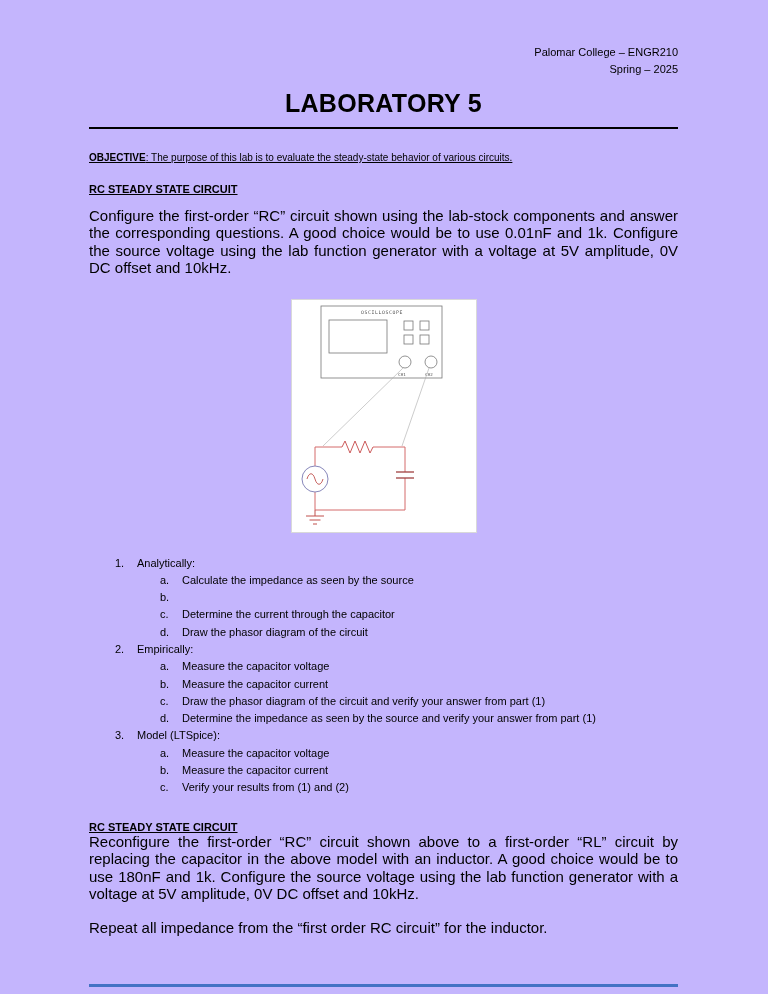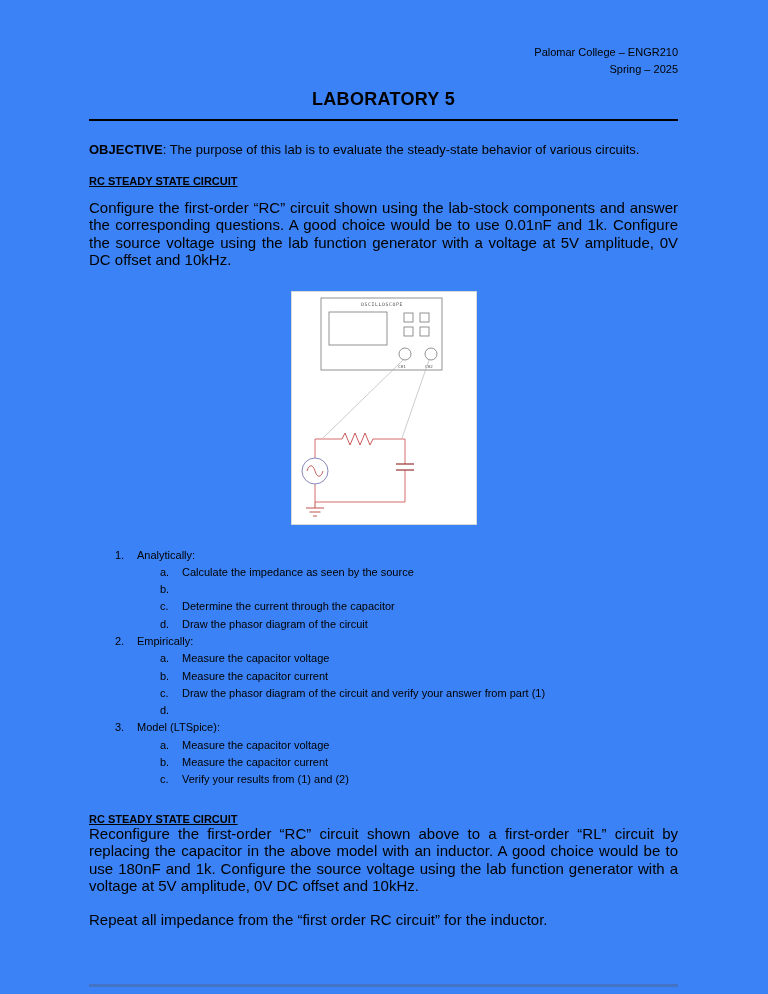--- a/index.html
+++ b/index.html
@@ -6,28 +6,28 @@
   html, body { background: #ffffff; }
   body {
     width: 768px; height: 994px;
     font-family: "Liberation Sans", sans-serif;
     color: #000;
   }
   .page {
     position: relative;
     width: 768px; height: 994px;
     padding: 44px 90px 16px 89px;
-    background: #3b82f6;
+    background: #c4b5fd;
     overflow: hidden;
   }
   .doc-header { text-align: right; font-size: 11px; line-height: 16.5px; }
   .title-wrap { margin-top: 12px; border-bottom: 2.5px solid #000; padding-bottom: 9px; }
-  .doc-title { text-align: center; font-size: 18px; font-weight: bold; letter-spacing: 0.3px; }
+  .doc-title { text-align: center; font-size: 25px; font-weight: bold; letter-spacing: 0.3px; }
   p.body-text { font-size: 15px; line-height: 17.5px; text-align: justify; }
-  .objective-line { margin-top: 20px; font-size: 13px; line-height: 17.5px; }
+  .objective-line { margin-top: 20px; font-size: 10px; line-height: 17.5px; text-decoration: underline; }
   .bold { font-weight: bold; }
   h2.section-heading {
     margin-top: 16px; font-size: 11px; font-weight: bold;
     text-decoration: underline;
   }
   .para1 { margin-top: 12px; }
   .para2 { margin-top: 0; }
   .para3 { margin-top: 16px; }
   
   .fig {
@@ -161,20 +161,21 @@
     <div class="sub-row">
       <span class="sub-letter">b.</span>
       <span class="sub-text">Measure the capacitor current</span>
     </div>
     <div class="sub-row">
       <span class="sub-letter">c.</span>
       <span class="sub-text">Draw the phasor diagram of the circuit and verify your answer from part (1)</span>
     </div>
     <div class="sub-row">
       <span class="sub-letter">d.</span>
+      <span class="sub-text">Determine the impedance as seen by the source and verify your answer from part (1)</span>
     </div>
 
     <div class="li-row">
       <span class="li-num">3.</span>
       <span class="li-label">Model (LTSpice):</span>
     </div>
     <div class="sub-row">
       <span class="sub-letter">a.</span>
       <span class="sub-text">Measure the capacitor voltage</span>
     </div>

